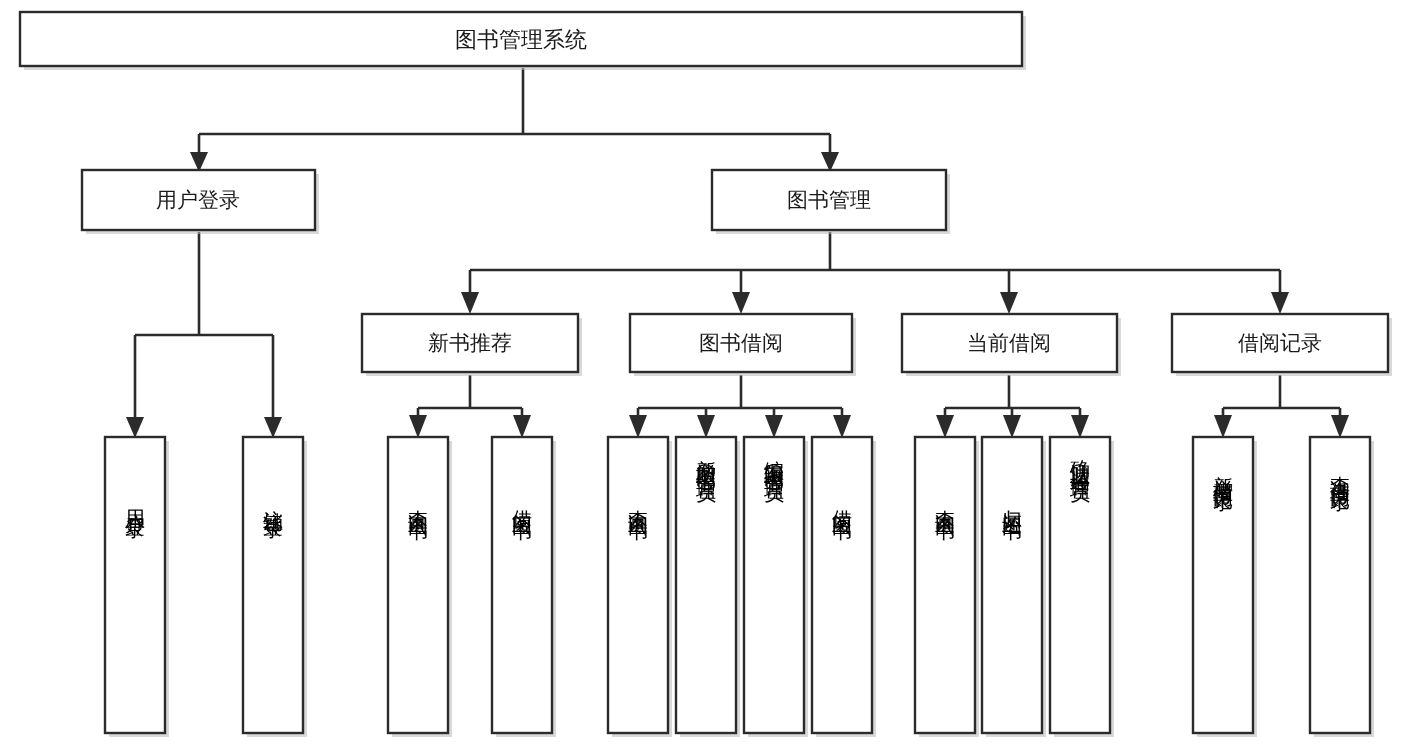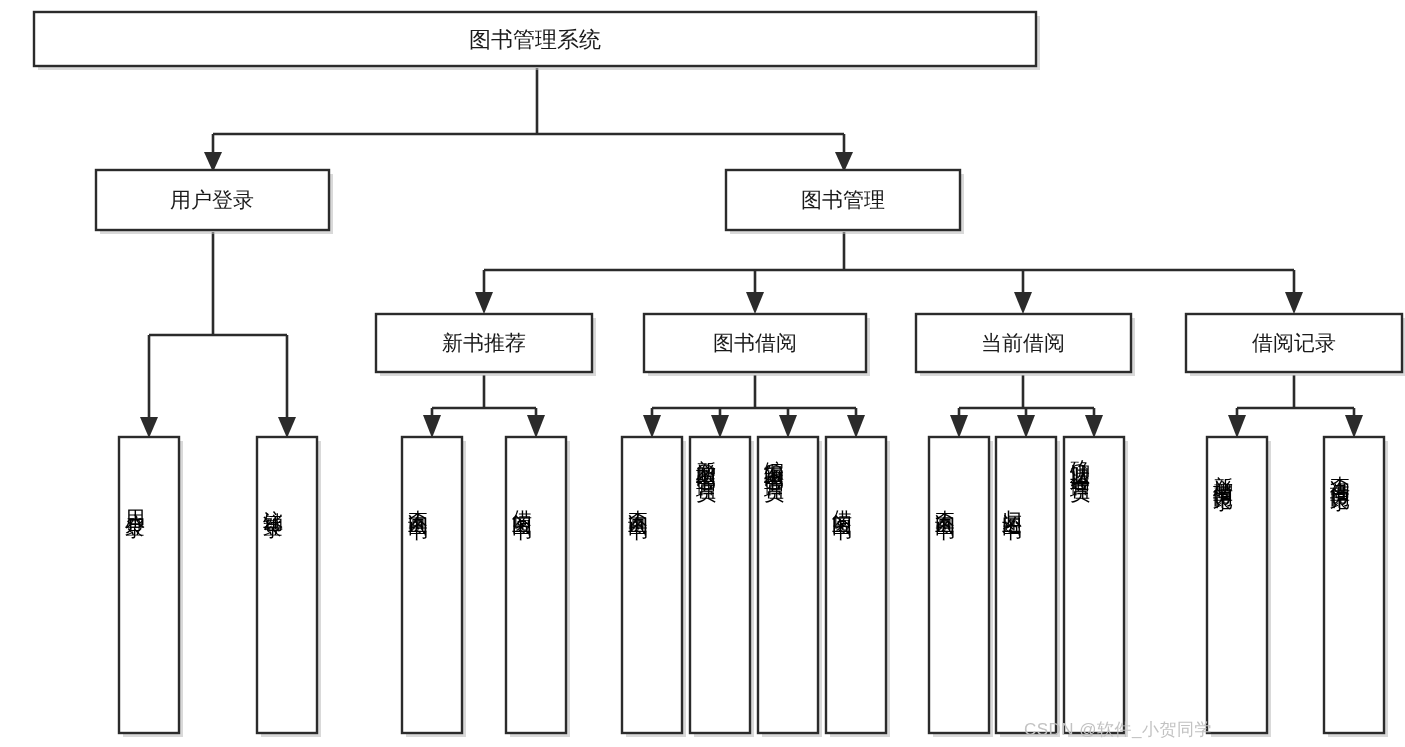--- a/index.html
+++ b/index.html
@@ -12,21 +12,20 @@
     height: 747px;
     font-family: "Liberation Sans", "DejaVu Sans", sans-serif;
     overflow: hidden;
     position: relative;
   }
   #diagram-root {
     position: absolute;
     left: 0; top: 0;
     width: 1203px;
     height: 747px;
-    padding-left: 14px;
   }
   svg.flowchart {
     display: block;
     width: 1405px;
     height: 747px;
     background: #ffffff;
   }
   .node-rect {
     fill: #ffffff;
     stroke: #2b2b2b;
@@ -257,15 +256,14 @@
   <span class="vlabel">确认归还（管理员）</span>
 </div>
 
 <div class="vlabel-wrap" style="left:1193px; top:460px; width:60px; height:275px;">
   <span class="vlabel">新增借阅记录</span>
 </div>
 <div class="vlabel-wrap" style="left:1310px; top:460px; width:60px; height:275px;">
   <span class="vlabel">查询借阅记录</span>
 </div>
 
-<div id="watermark">CSDN @软件_小贺同学</div>
 
 </div>
 
 </body></html>

